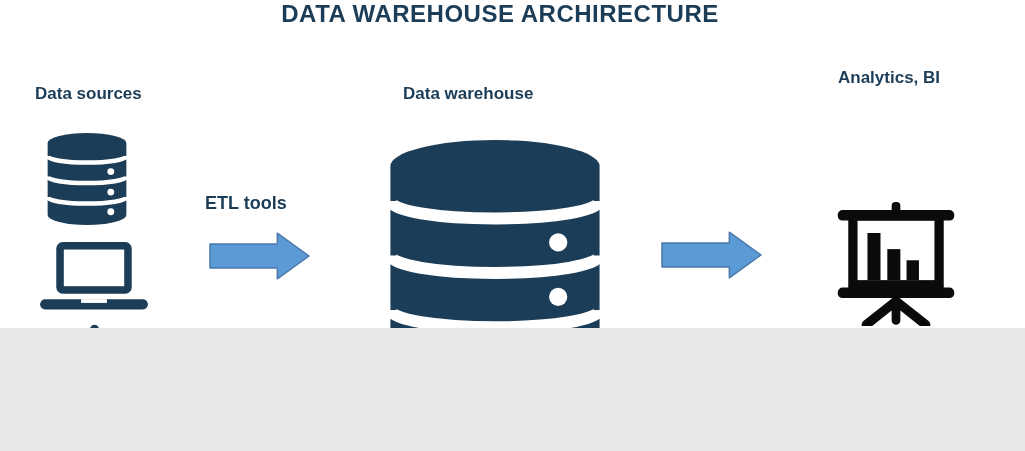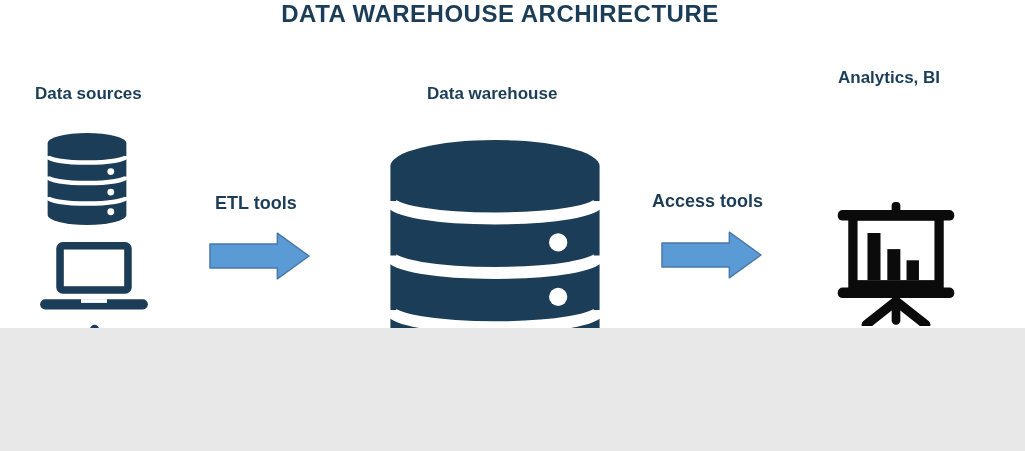--- a/index.html
+++ b/index.html
@@ -55,21 +55,21 @@
       <circle class="white" cx="79" cy="96" r="4.2"></circle>
     </symbol>
   </defs>
 </svg>
 
 <div class="canvas">
 
   <div class="abs title">DATA WAREHOUSE ARCHIRECTURE</div>
 
   <div class="abs col-label" style="left:35px; top:84px;">Data sources</div>
-  <div class="abs col-label" style="left:427px; top:84px;">Data warehouse</div>
+  <div class="abs col-label" style="left:403px; top:84px;">Data warehouse</div>
   <div class="abs col-label" style="left:838px; top:68px;">Analytics, BI</div>
 
   <svg class="abs" style="left:46px; top:133px;" width="82" height="92" viewBox="0 0 100 112">
     <use href="#db-cylinder"></use>
   </svg>
 
   <svg class="abs" style="left:40px; top:242px;" width="108" height="69" viewBox="0 0 100 64">
     <rect class="navy" x="15" y="0" width="70" height="48" rx="6"></rect>
     <rect class="white" x="22" y="7" width="56" height="34"></rect>
     <rect class="navy" x="0" y="53" width="100" height="9.5" rx="4.75"></rect>
@@ -90,30 +90,29 @@
     <path class="nstroke" style="stroke-width:8" d="M75,63 H86 V74"></path>
     <path class="nstroke" style="stroke-width:5" d="M82,77 A7,7 0 1 0 92,76.5"></path>
     <rect class="navy" x="33" y="55" width="45" height="42" rx="2"></rect>
     <polyline points="36,76 45,76 49.5,66 55.5,86 60,73 62.5,76 74,76" style="stroke:#fff; stroke-width:3.5; fill:none; stroke-linejoin:round; stroke-linecap:round"></polyline>
     <rect class="navy" x="25" y="103" width="62" height="23" rx="11.5"></rect>
     <circle class="white" cx="37" cy="114.5" r="4.8"></circle>
     <circle class="white" cx="56" cy="114.5" r="4.8"></circle>
     <circle class="white" cx="75" cy="114.5" r="4.8"></circle>
   </svg>
 
-  <div class="abs flow-label" style="left:215px; top:193px;text-align:right;">ETL tools</div>
+  <div class="abs flow-label" style="left:205px; top:193px;text-align:right;">ETL tools</div>
   <svg class="abs" style="left:209px; top:231px;" width="102" height="50" viewBox="0 0 103 50">
     <polygon class="arrow-shape" points="1,13 69,13 69,2 101,25 69,48 69,37 1,37"></polygon>
   </svg>
 
   <svg class="abs" style="left:386px; top:140px;" width="218" height="244" viewBox="0 0 100 112">
     <use href="#db-cylinder"></use>
   </svg>
 
-  <div class="abs flow-label" style="left:652px; top:191px;">Access tools</div>
   <svg class="abs" style="left:661px; top:230px;" width="102" height="50" viewBox="0 0 103 50">
     <polygon class="arrow-shape" points="1,13 69,13 69,2 101,25 69,48 69,37 1,37"></polygon>
   </svg>
 
   <svg class="abs" style="left:832px; top:202px;" width="128" height="124" viewBox="0 0 100 100">
     <path class="bstroke" style="stroke-width:7.5" d="M50,80 L26,99"></path>
     <path class="bstroke" style="stroke-width:7.5" d="M50,80 L74,99"></path>
     <rect class="black" x="46.5" y="77" width="7" height="22" rx="3.5"></rect>
     <rect class="black" x="46.5" y="0" width="7" height="9" rx="3"></rect>
     <rect class="black" x="11.5" y="13" width="77" height="58"></rect>

